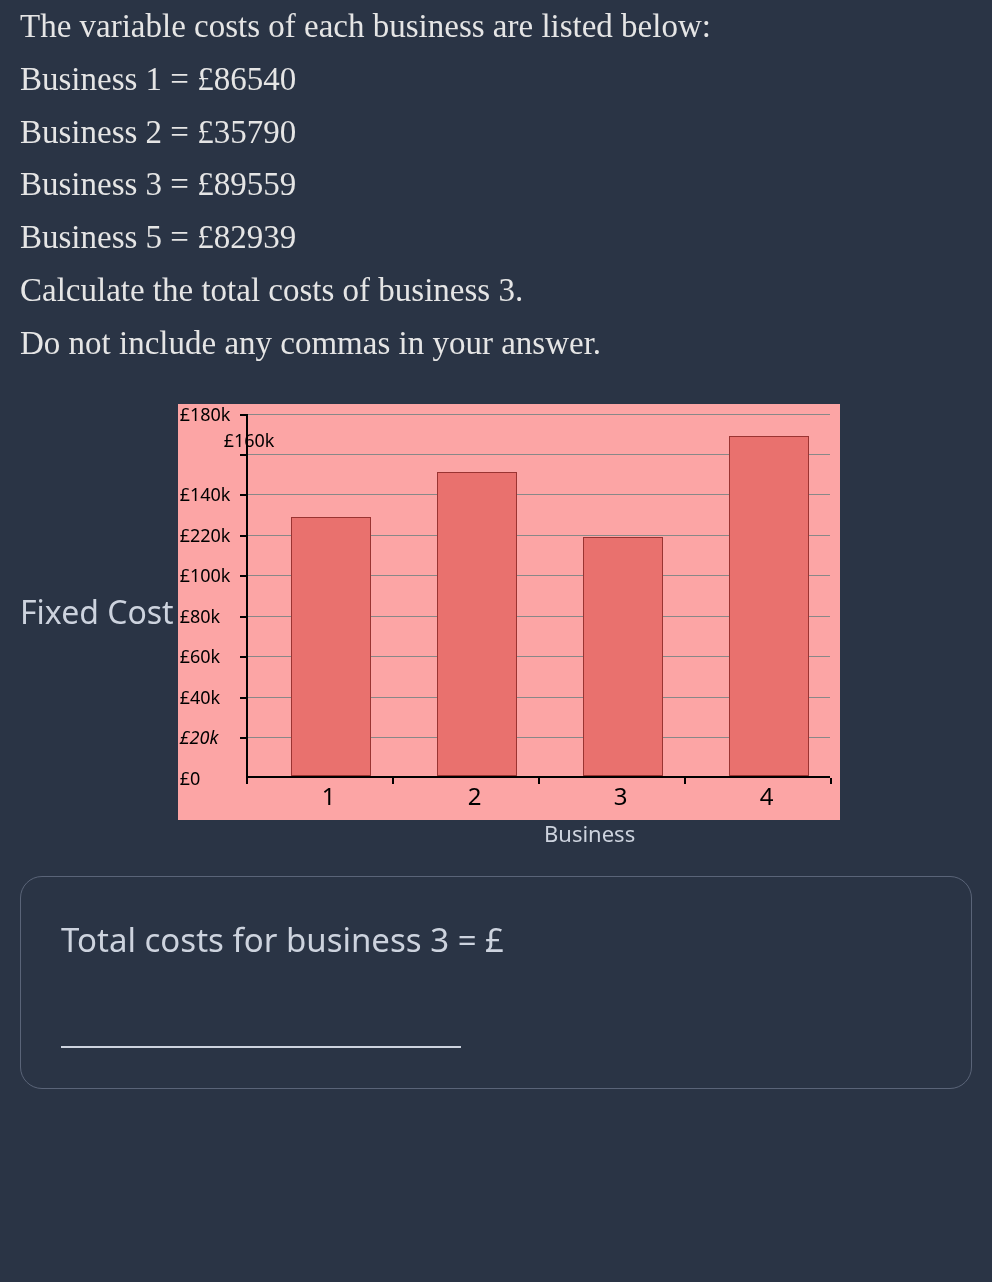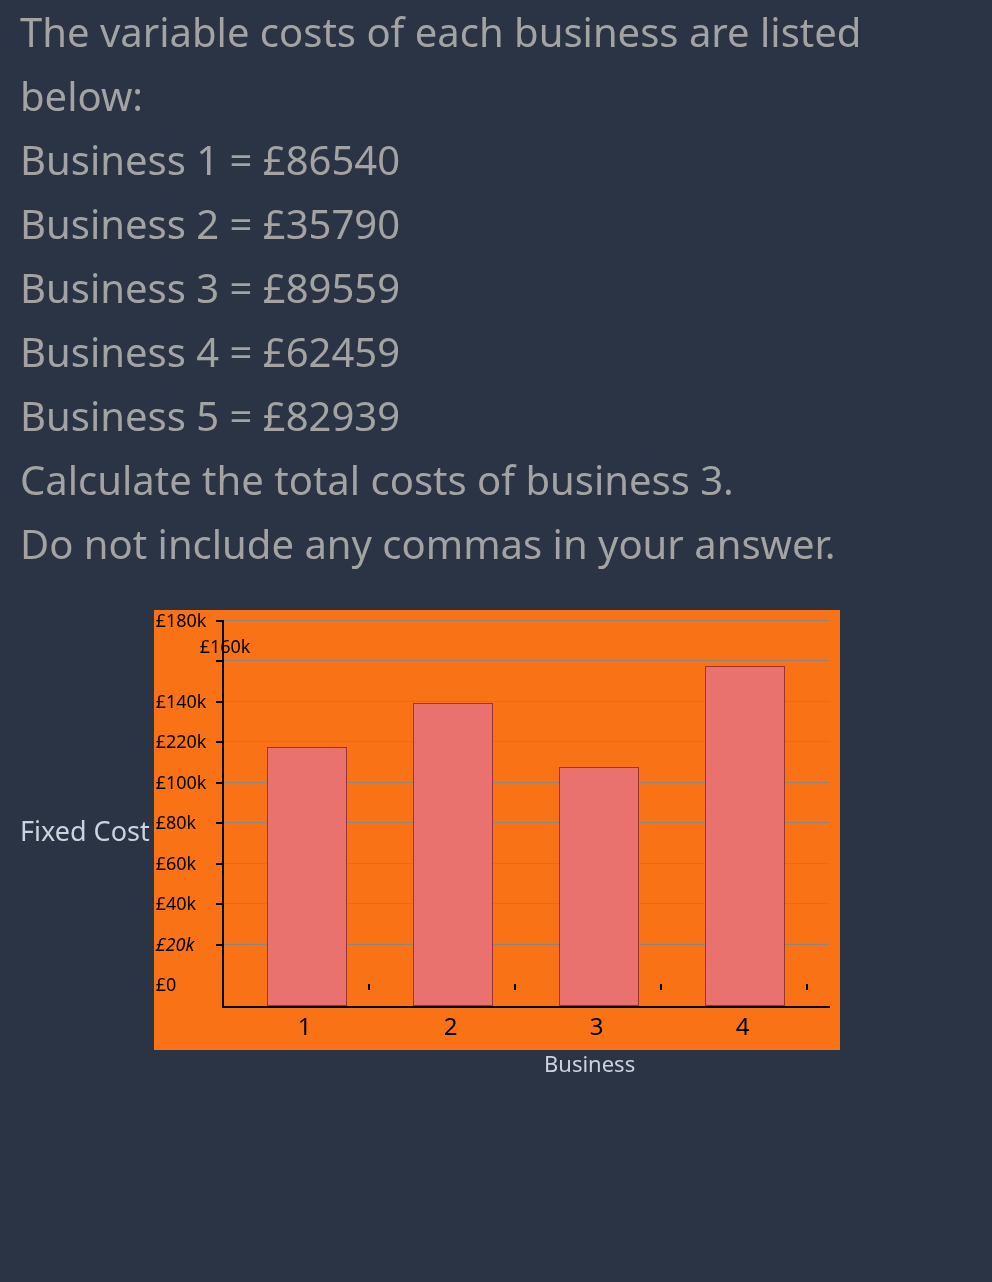--- a/index.html
+++ b/index.html
@@ -1,23 +1,23 @@
 <!DOCTYPE html>
 <html><head>
 <meta charset="utf-8">
 <style>
   html,body{margin:0;padding:0;background:#2a3445;color:#cdd3de;
     font-family:system-ui,-apple-system,"Segoe UI",Roboto,Arial,sans-serif;
     width:992px;height:1282px;}
   .wrap{padding:0 20px 20px 20px;}
-  .line{font-size:40px;line-height:1.6;color:#a3a3a3;}
+  .line{font-size:33px;line-height:1.6;color:#e5e5e5;font-family:Liberation Serif, serif;}
   .line+.line{margin-top:0;}
   .chart-row{display:flex;align-items:center;margin-top:34px;}
-  .y-title{font-size:27px;color:#cdd3de;margin-right:4px;white-space:nowrap;}
-  .chart-box{background:#f97316;padding:12px;width:662px;height:416px;position:relative;}
+  .y-title{font-size:32px;color:#cdd3de;margin-right:4px;white-space:nowrap;}
+  .chart-box{background:#fca5a5;padding:0;width:662px;height:416px;position:relative;}
   .x-title{font-size:22px;color:#cdd3de;margin-top:-2px;margin-left:524px;}
   .answer-box{border:1px solid #5a6478;border-radius:22px;margin-top:28px;
     padding:40px;}
   .answer-label{font-size:33px;color:#cdd3de;}
   .answer-line{margin-top:84px;width:400px;height:2px;background:#cdd3de;}
   
   .plot{position:absolute;left:68px;top:10px;right:10px;bottom:42px;
     border-left:2px solid #000;border-bottom:2px solid #000;}
   .grid-line{position:absolute;left:0;right:0;height:0;border-top:1px solid #888;}
   .y-tick{position:absolute;left:2px;font-size:18px;color:#000;transform:translateY(-50%);}
@@ -27,21 +27,20 @@
   .axis-tick{position:absolute;background:#000;}
 </style>
 </head>
 <body>
 
 <div class="wrap">
   <div class="line">The variable costs of each business are listed below:</div>
   <div class="line">Business 1 = £86540</div>
   <div class="line">Business 2 = £35790</div>
   <div class="line">Business 3 = £89559</div>
-  <div class="line">Business 4 = £62459</div>
   <div class="line">Business 5 = £82939</div>
   <div class="line">Calculate the total costs of business 3.</div>
   <div class="line">Do not include any commas in your answer.</div>
 
   <div class="chart-row">
     <div class="y-title">Fixed Cost</div>
     <div class="chart-box">
       <div class="plot" id="plot">
           <div class="grid-line" style="top: 0px;"></div>
           <div class="grid-line" style="top: 40.4444px;"></div>
@@ -84,13 +83,17 @@
         <div class="x-tick" style="left: 297px;">2</div>
         <div class="axis-tick" style="left: 360px; top: 374px; width: 2px; height: 6px;"></div>
         <div class="x-tick" style="left: 443px;">3</div>
         <div class="axis-tick" style="left: 506px; top: 374px; width: 2px; height: 6px;"></div>
         <div class="x-tick" style="left: 589px;">4</div>
         <div class="axis-tick" style="left: 652px; top: 374px; width: 2px; height: 6px;"></div>
       </div>
   </div>
   <div class="x-title">Business</div>
 
+  <div class="answer-box">
+    <div class="answer-label">Total costs for business 3 = £</div>
+    <div class="answer-line"></div>
+  </div>
 </div>
 
 </body></html>

